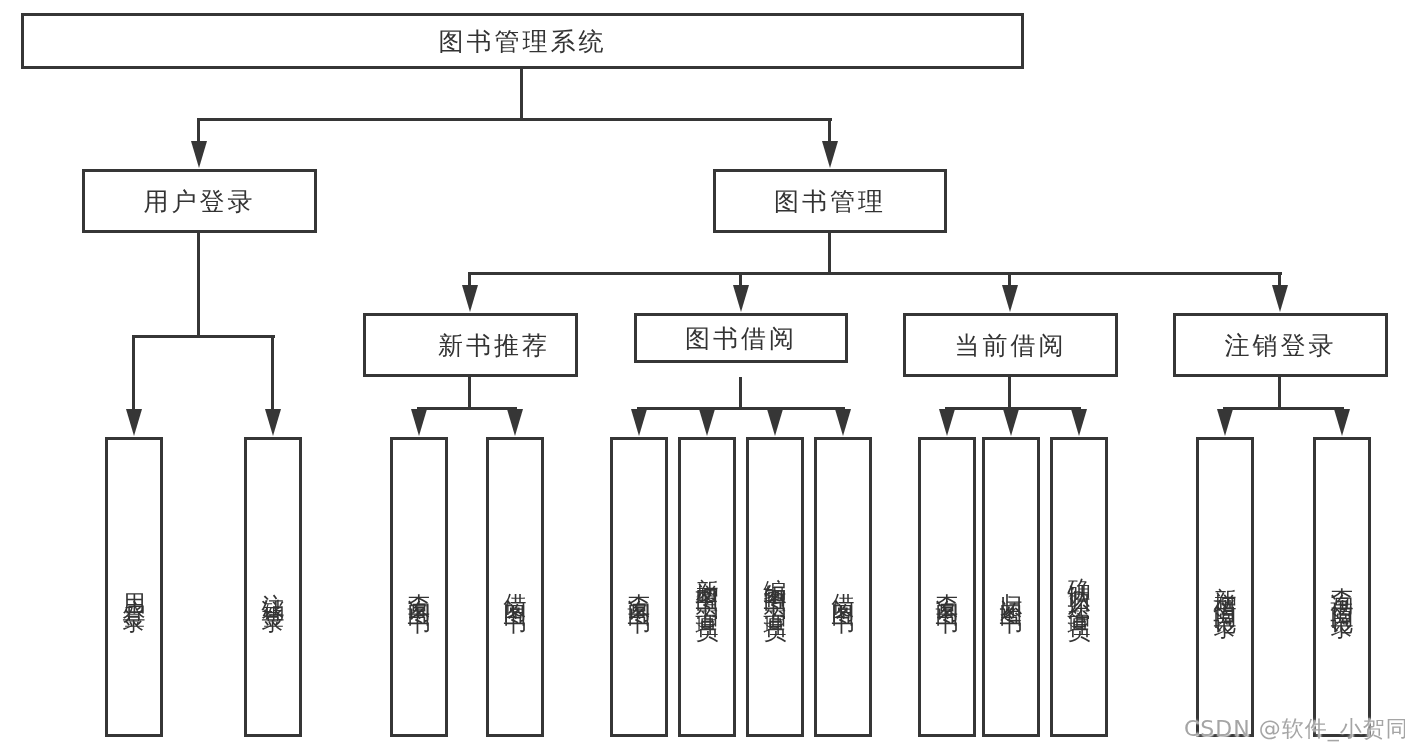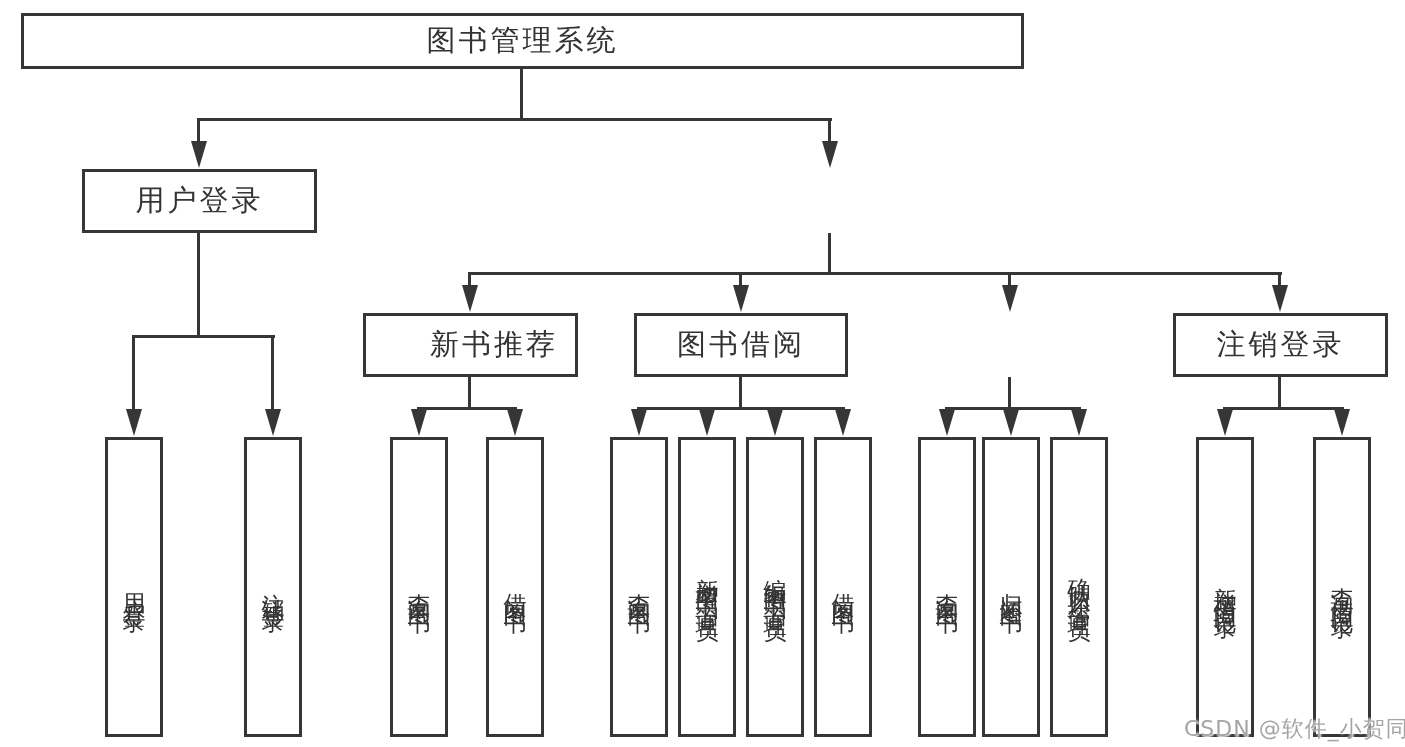--- a/index.html
+++ b/index.html
@@ -6,21 +6,21 @@
   #canvas{
     position:relative;width:1405px;height:747px;background:#ffffff;
     font-family:"DejaVu Sans","Liberation Sans",sans-serif;
     color:#333333;overflow:hidden;
   }
   .box{
     position:absolute;border:3px solid #363636;background:#ffffff;
     display:flex;align-items:center;justify-content:center;box-sizing:border-box;
   }
   .hbox .lbl{
-    font-size:29px;letter-spacing:3px;color:#333333;white-space:nowrap;
+    font-size:25px;letter-spacing:3px;color:#333333;white-space:nowrap;
   }
   .vbox .lbl{
     writing-mode:vertical-rl;text-orientation:mixed;
     font-size:23px;letter-spacing:6px;color:#333333;line-height:1;
   }
   .vline{position:absolute;width:3px;background:#363636;}
   .hline{position:absolute;height:3px;background:#363636;}
   .arrow{
     position:absolute;width:0;height:0;
     border-left:8px solid transparent;border-right:8px solid transparent;
@@ -37,26 +37,32 @@
 
 <div id="canvas">
 
   <div class="box hbox" style="left:21px;top:13px;width:1003px;height:56px;">
     <span class="lbl">图书管理系统</span>
   </div>
 
   <div class="box hbox" style="left:82px;top:169px;width:235px;height:64px;">
     <span class="lbl">用户登录</span>
   </div>
+  <div class="box hbox" style="left:713px;top:169px;width:234px;height:64px;">
+    <span class="lbl">图书管理</span>
+  </div>
 
   <div class="box hbox" style="left:363px;top:313px;width:215px;height:64px;padding-left:47px;">
     <span class="lbl">新书推荐</span>
   </div>
-  <div class="box hbox" style="left:634px;top:313px;width:214px;height:64px;">
+  <div class="box hbox" style="left:634px;top:313px;width:214px;height:50px;">
     <span class="lbl">图书借阅</span>
+  </div>
+  <div class="box hbox" style="left:903px;top:313px;width:215px;height:64px;">
+    <span class="lbl">当前借阅</span>
   </div>
   <div class="box hbox" style="left:1173px;top:313px;width:215px;height:64px;">
     <span class="lbl">注销登录</span>
   </div>
 
   <div class="box vbox" style="left:105px;top:437px;width:58px;height:300px;">
     <span class="lbl">用户登录</span>
   </div>
   <div class="box vbox" style="left:244px;top:437px;width:58px;height:300px;">
     <span class="lbl">注销登录</span>

